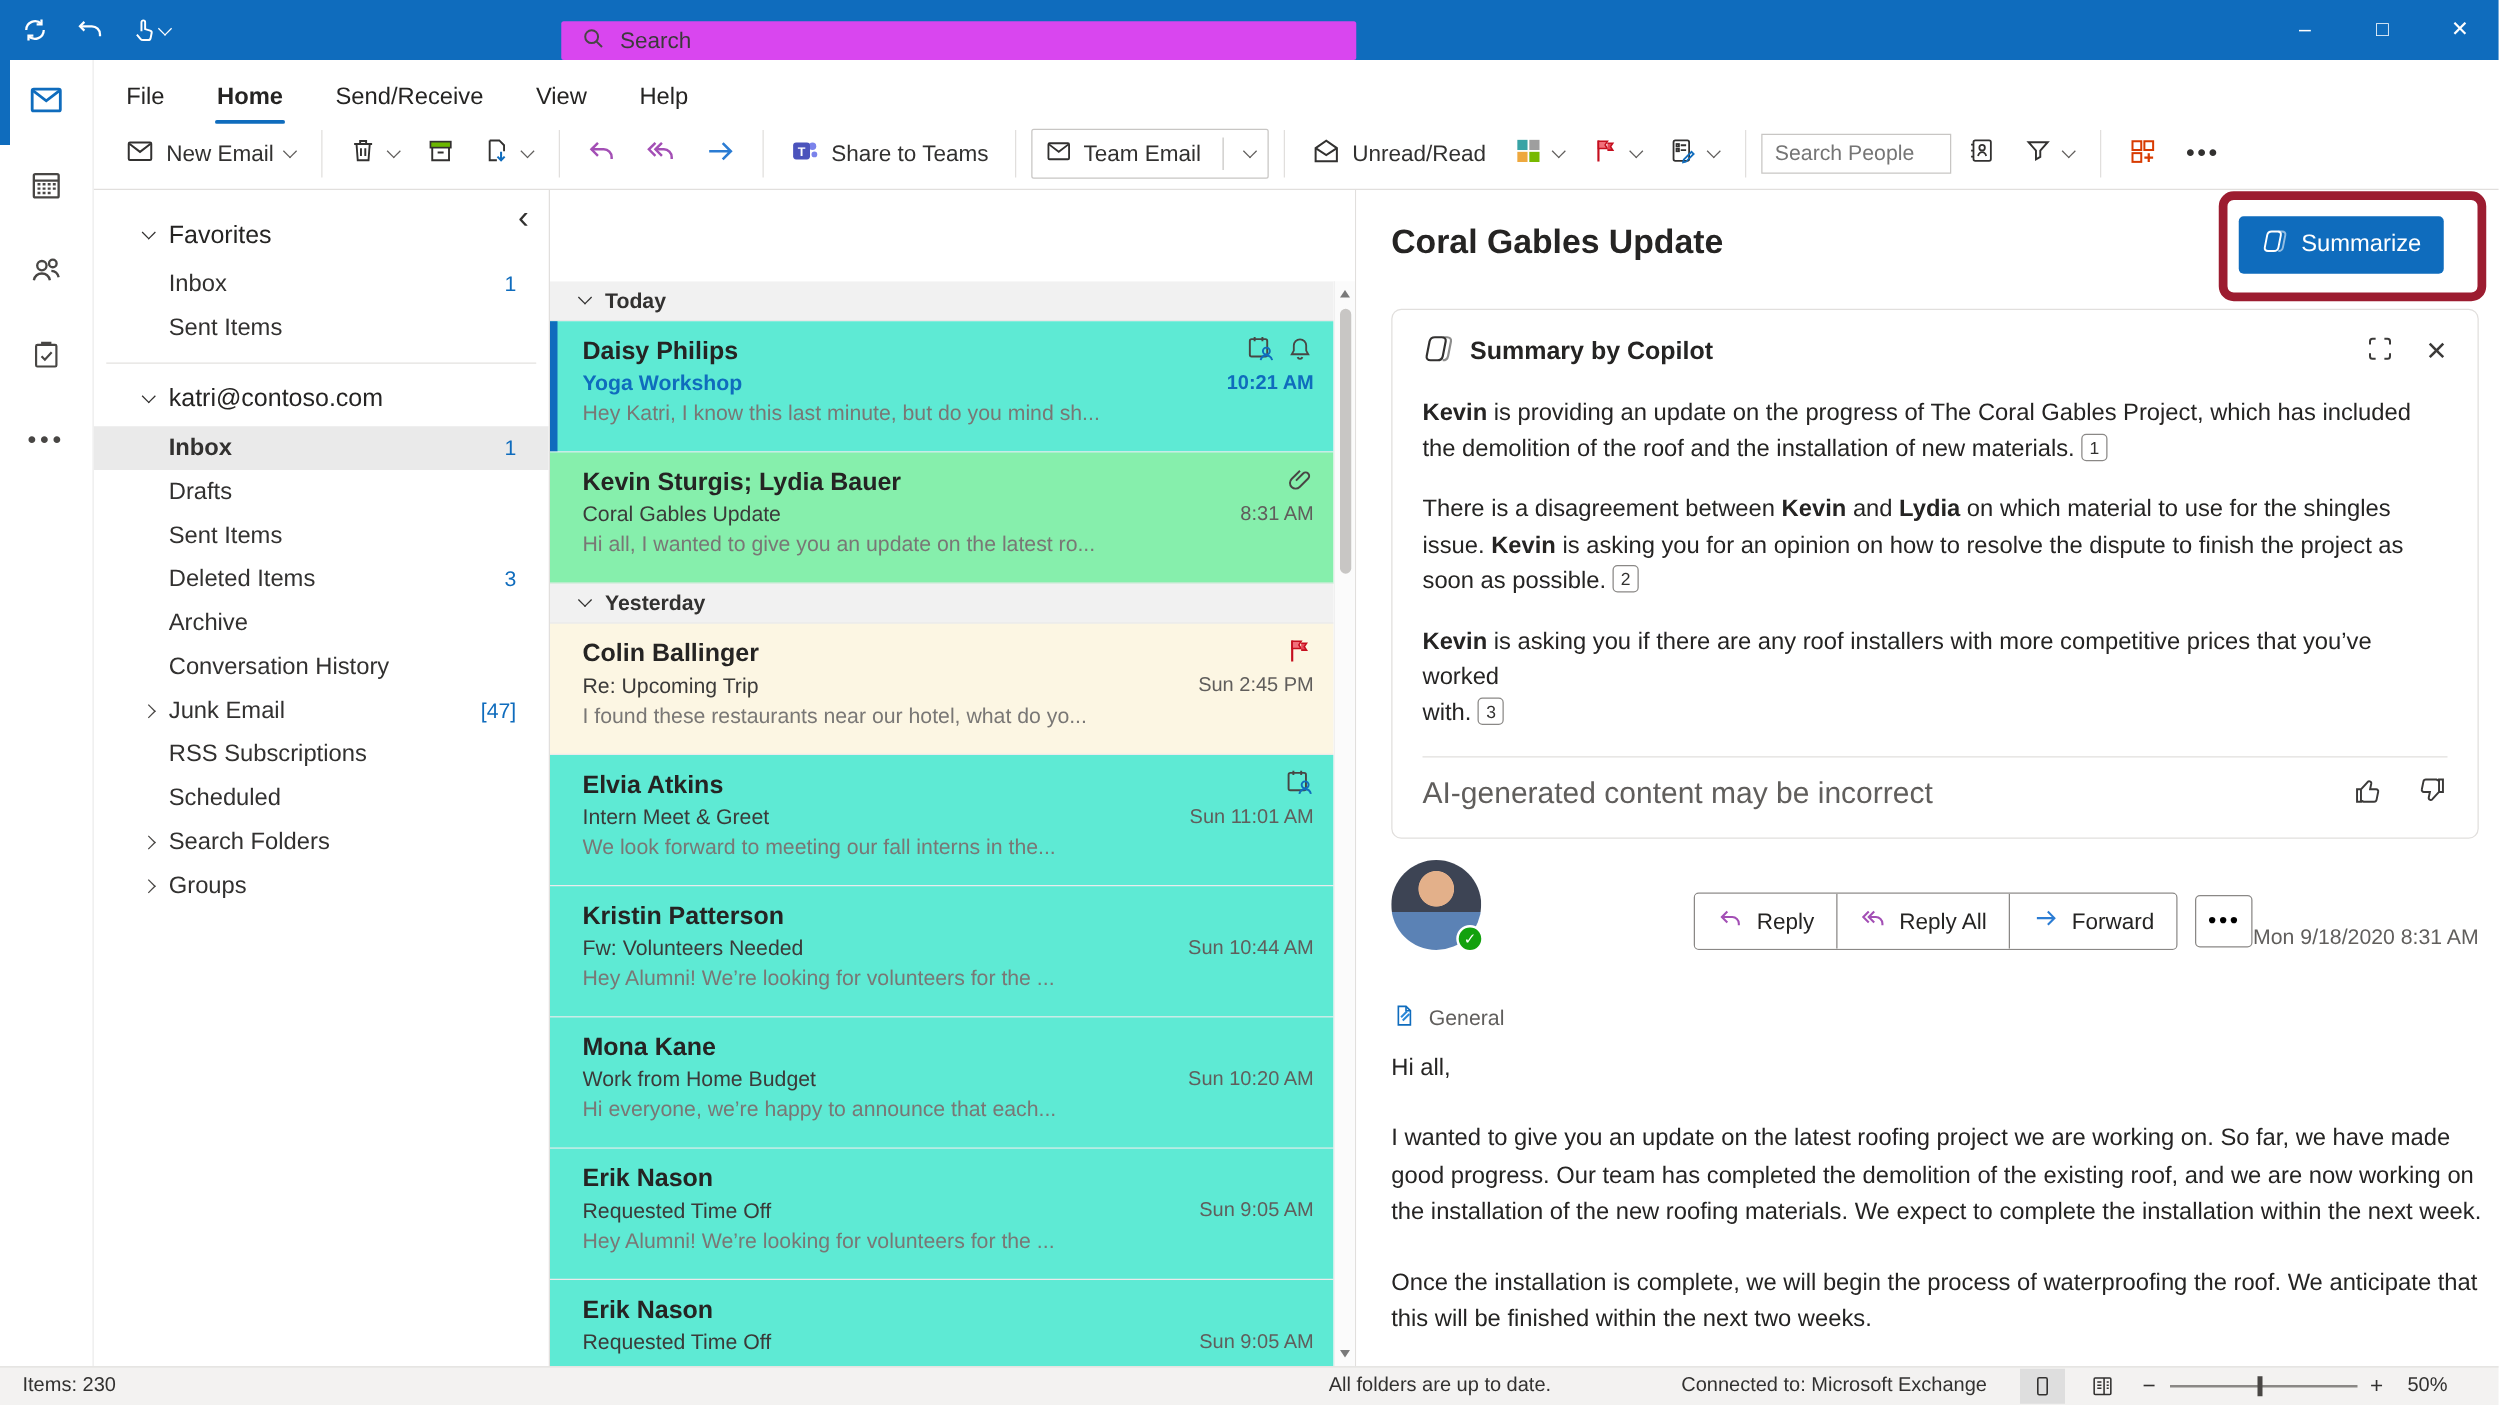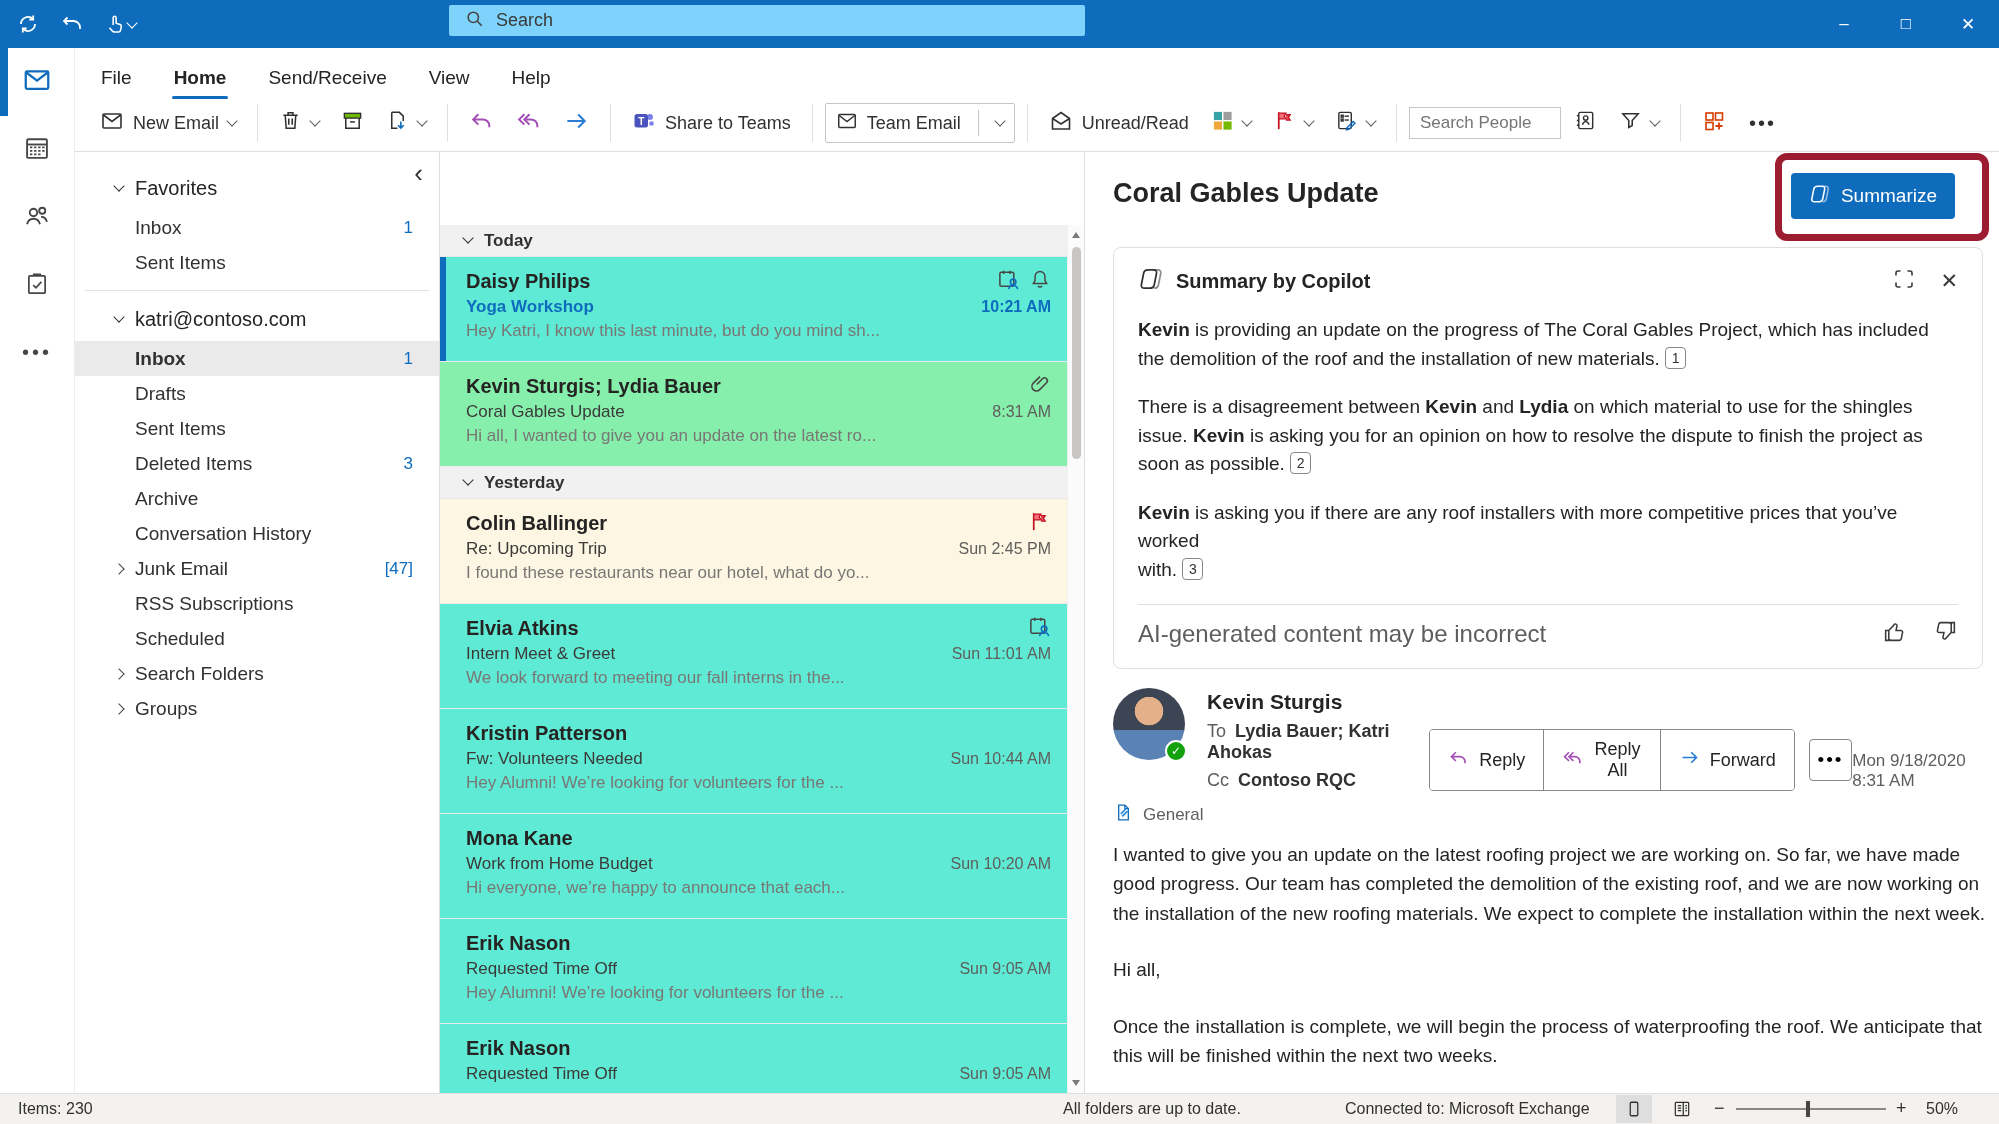--- a/index.html
+++ b/index.html
@@ -5,21 +5,21 @@
   *{margin:0;padding:0;box-sizing:border-box}
   html,body{width:1999px;height:1124px;overflow:hidden}
   body{font-family:"Liberation Sans","DejaVu Sans",sans-serif;color:#252423;background:#fff}
   .root{position:relative;width:1999px;height:1124px;display:flex;flex-direction:column;overflow:hidden}
 
   
   .titlebar{height:48px;background:#0f6cbd;display:flex;align-items:center;position:relative;color:#fff;flex:0 0 48px}
   .tb-icons{display:flex;align-items:center;gap:20px;padding-left:16px}
   .tb-icons svg{display:block}
   .tb-caret{width:8px;height:8px;border-right:1.6px solid #fff;border-bottom:1.6px solid #fff;transform:rotate(45deg);margin-left:-8px;margin-top:-3px}
-  .tb-search{position:absolute;left:449px;top:5px;width:636px;height:31px;background:#7dd3fc;border-radius:2px;display:flex;align-items:center;gap:12px;padding-left:16px;color:#3b3a39;font-size:18px;cursor:text}
+  .tb-search{position:absolute;left:449px;top:17px;width:636px;height:31px;background:#d946ef;border-radius:2px;display:flex;align-items:center;gap:12px;padding-left:16px;color:#3b3a39;font-size:18px;cursor:text}
   .tb-win{margin-left:auto;display:flex;height:48px}
   .wbtn{width:62px;height:48px;display:flex;align-items:center;justify-content:center;font-size:17px;color:#fff}
 
   
   .main{flex:1;display:flex;min-height:0}
   .rail{width:75px;flex:0 0 75px;border-right:1px solid #ececec;position:relative;display:flex;flex-direction:column;align-items:center;padding-top:12px;gap:28px}
   .rail-ind{position:absolute;left:0;top:0;width:8px;height:68px;background:#0f6cbd}
   .rail-btn{width:40px;height:40px;display:flex;align-items:center;justify-content:center}
   .right-col{flex:1;display:flex;flex-direction:column;min-width:0}
 
@@ -603,25 +603,20 @@
                       <path d="M3.5 11h3v9.5h-3zM6.5 19.5l2 1h8a2 2 0 0 0 2-1.6l1.2-5.8A1.6 1.6 0 0 0 18.1 11h-4.6l.9-4.3a1.6 1.6 0 0 0-3-1L6.5 11"></path>
                     </svg></span>
               </span>
             </div>
           </div>
 
           <div class="msg-head">
             <div class="avatar">
                 <span class="presence">✓</span>
               </div>
-            <div class="sblock">
-              <div class="sname">Kevin Sturgis</div>
-              <div class="sline"><span class="slabel">To</span><span class="sval">Lydia Bauer; Katri Ahokas</span></div>
-              <div class="sline"><span class="slabel">Cc</span><span class="sval">Contoso RQC</span></div>
-            </div>
             <div class="actions">
               <div class="btnrow">
                 <div class="bgroup">
                   <button class="gbtn">
                       <span><svg width="21" height="21" viewBox="0 0 24 24" fill="none" stroke="#a34fb5" stroke-width="1.9">
                           <path d="M9 6l-5 5 5 5"></path>
                           <path d="M4 11h9.5a6 6 0 0 1 6 6v1.5"></path>
                         </svg></span>
                       <span>Reply</span>
                     </button>
@@ -649,22 +644,22 @@
           <div class="sens">
             <span><svg width="21" height="21" viewBox="0 0 24 24" fill="none">
                   <path d="M13.5 3.5H6.5v17h11v-13z" stroke="#0f6cbd" stroke-width="1.5"></path>
                   <path d="M13.5 3.5v4h4" stroke="#0f6cbd" stroke-width="1.5"></path>
                   <path d="M9 13.5l5.5-5.5M10.5 16.5l6-6" stroke="#2b88d8" stroke-width="1.9"></path>
                 </svg></span>
             <span>General</span>
           </div>
 
           <div class="rp-body">
+            <div class="bp">Hi all,</div>
             <div class="bp">I wanted to give you an update on the latest roofing project we are working on. So far, we have made good progress. Our team has completed the demolition of the existing roof, and we are now working on the installation of the new roofing materials. We expect to complete the installation within the next week.</div>
-            <div class="bp">Hi all,</div>
             <div class="bp">Once the installation is complete, we will begin the process of waterproofing the roof. We anticipate that this will be finished within the next two weeks.</div>
           </div>
         </div>
       </div>
     </div>
   </div>
 
   <div class="statusbar">
     <span class="sb-items">Items: 230</span>
     <span class="sb-sync">All folders are up to date.</span>

